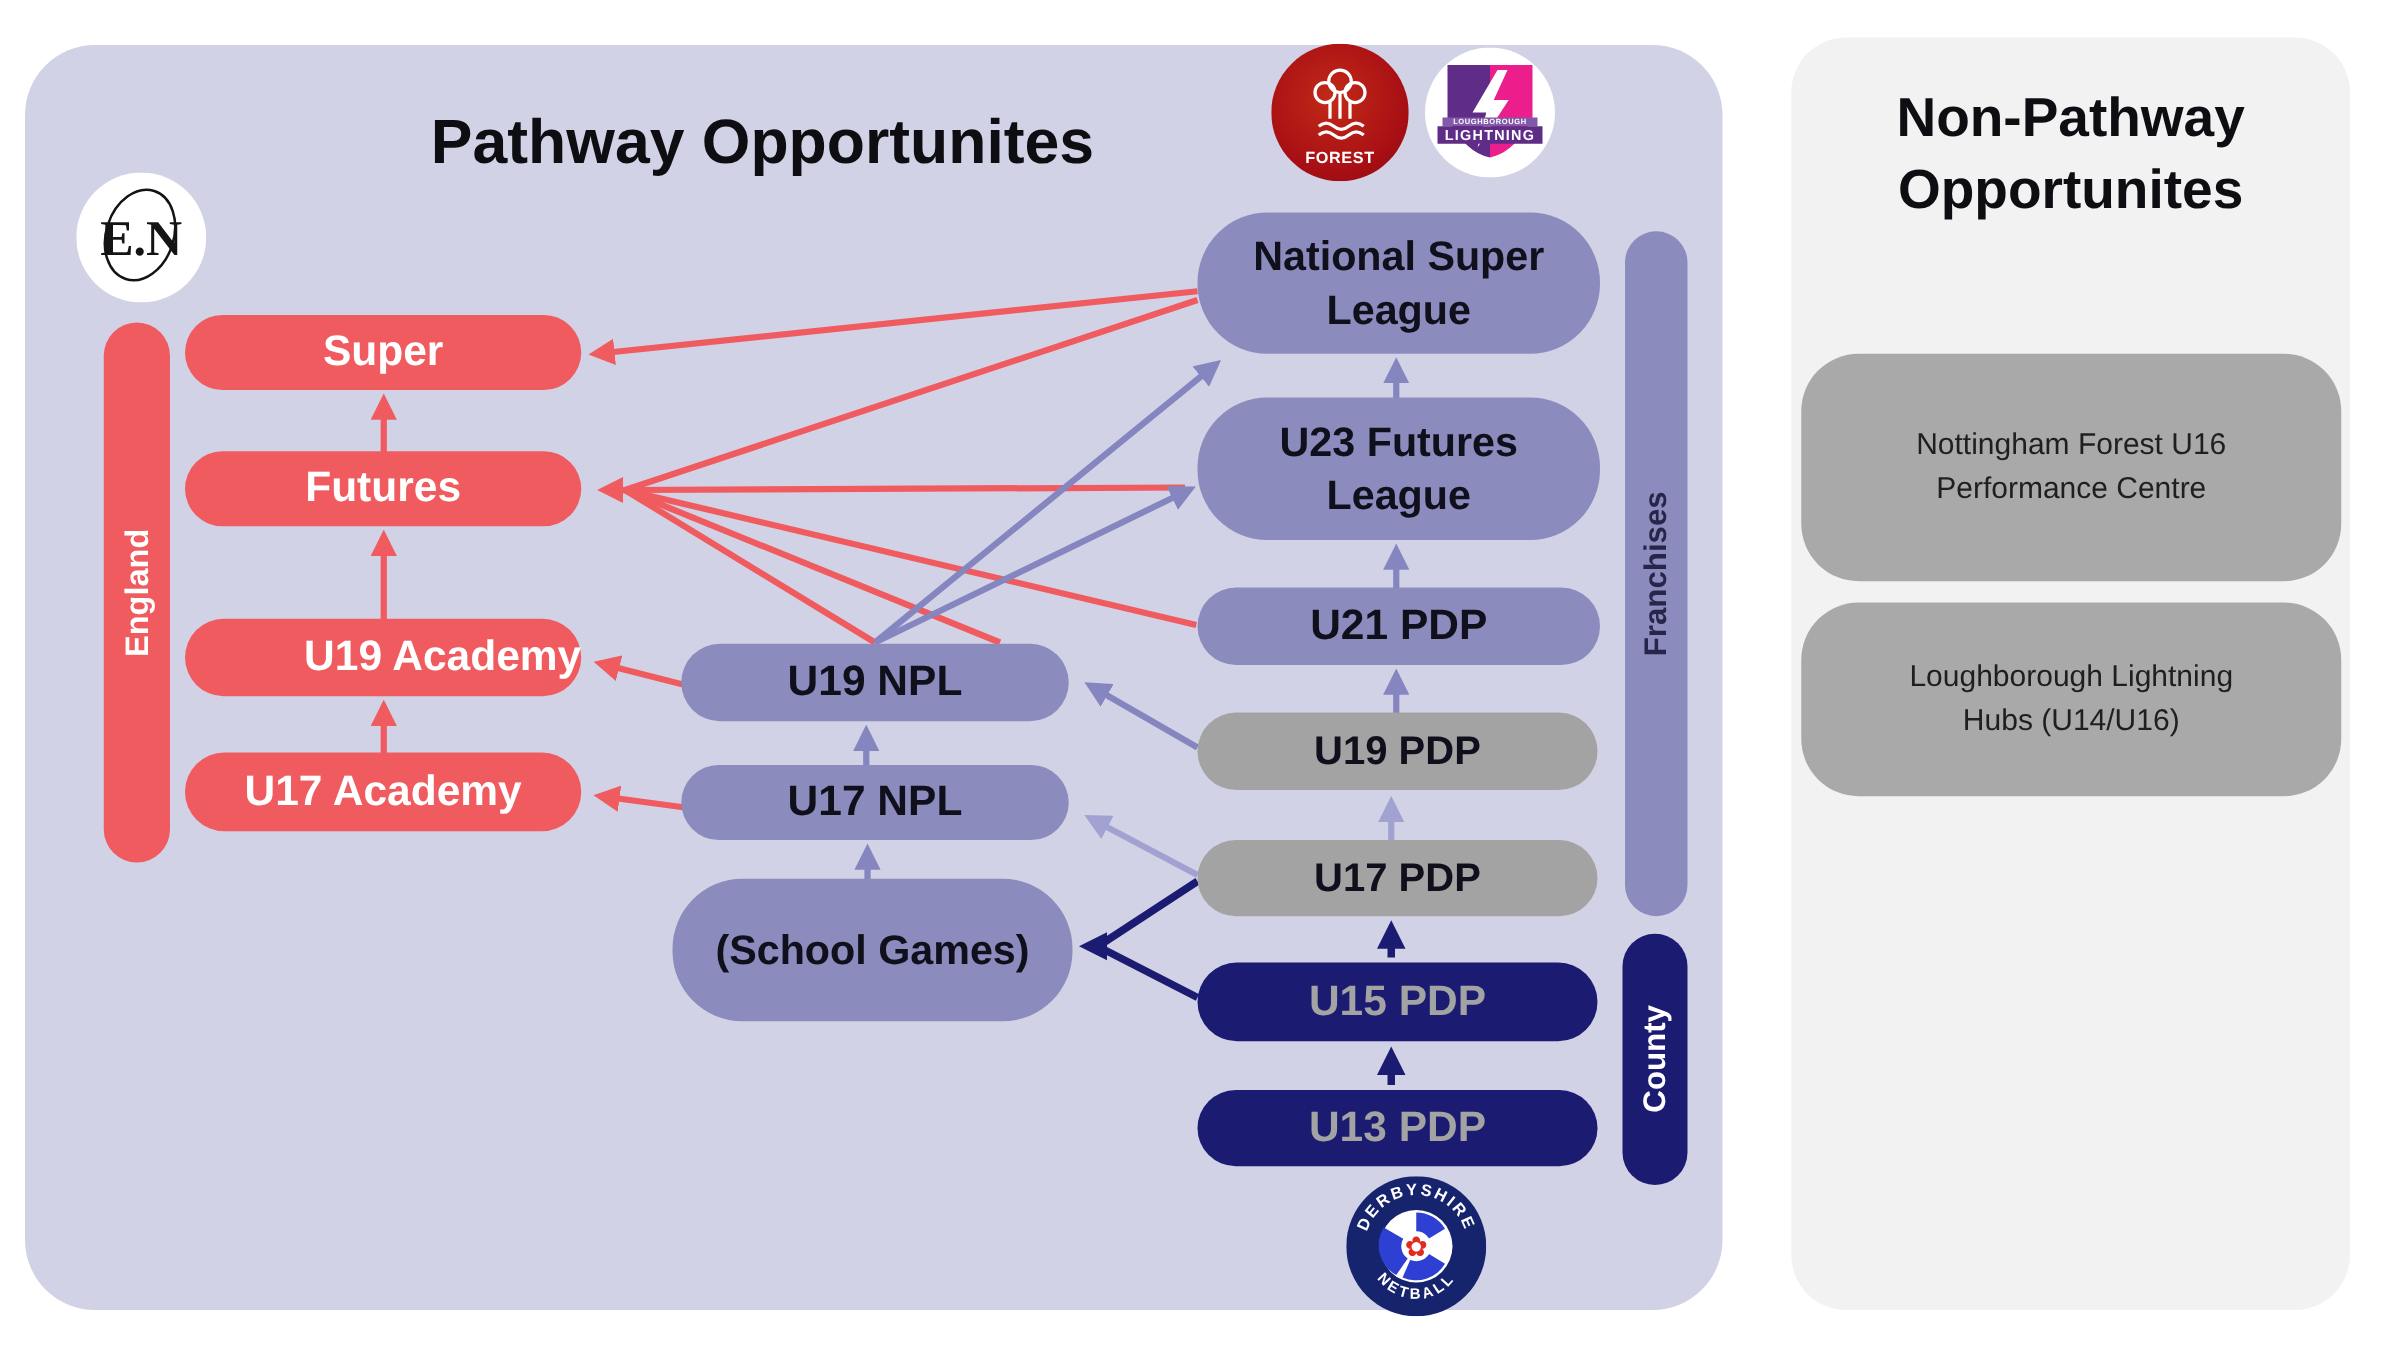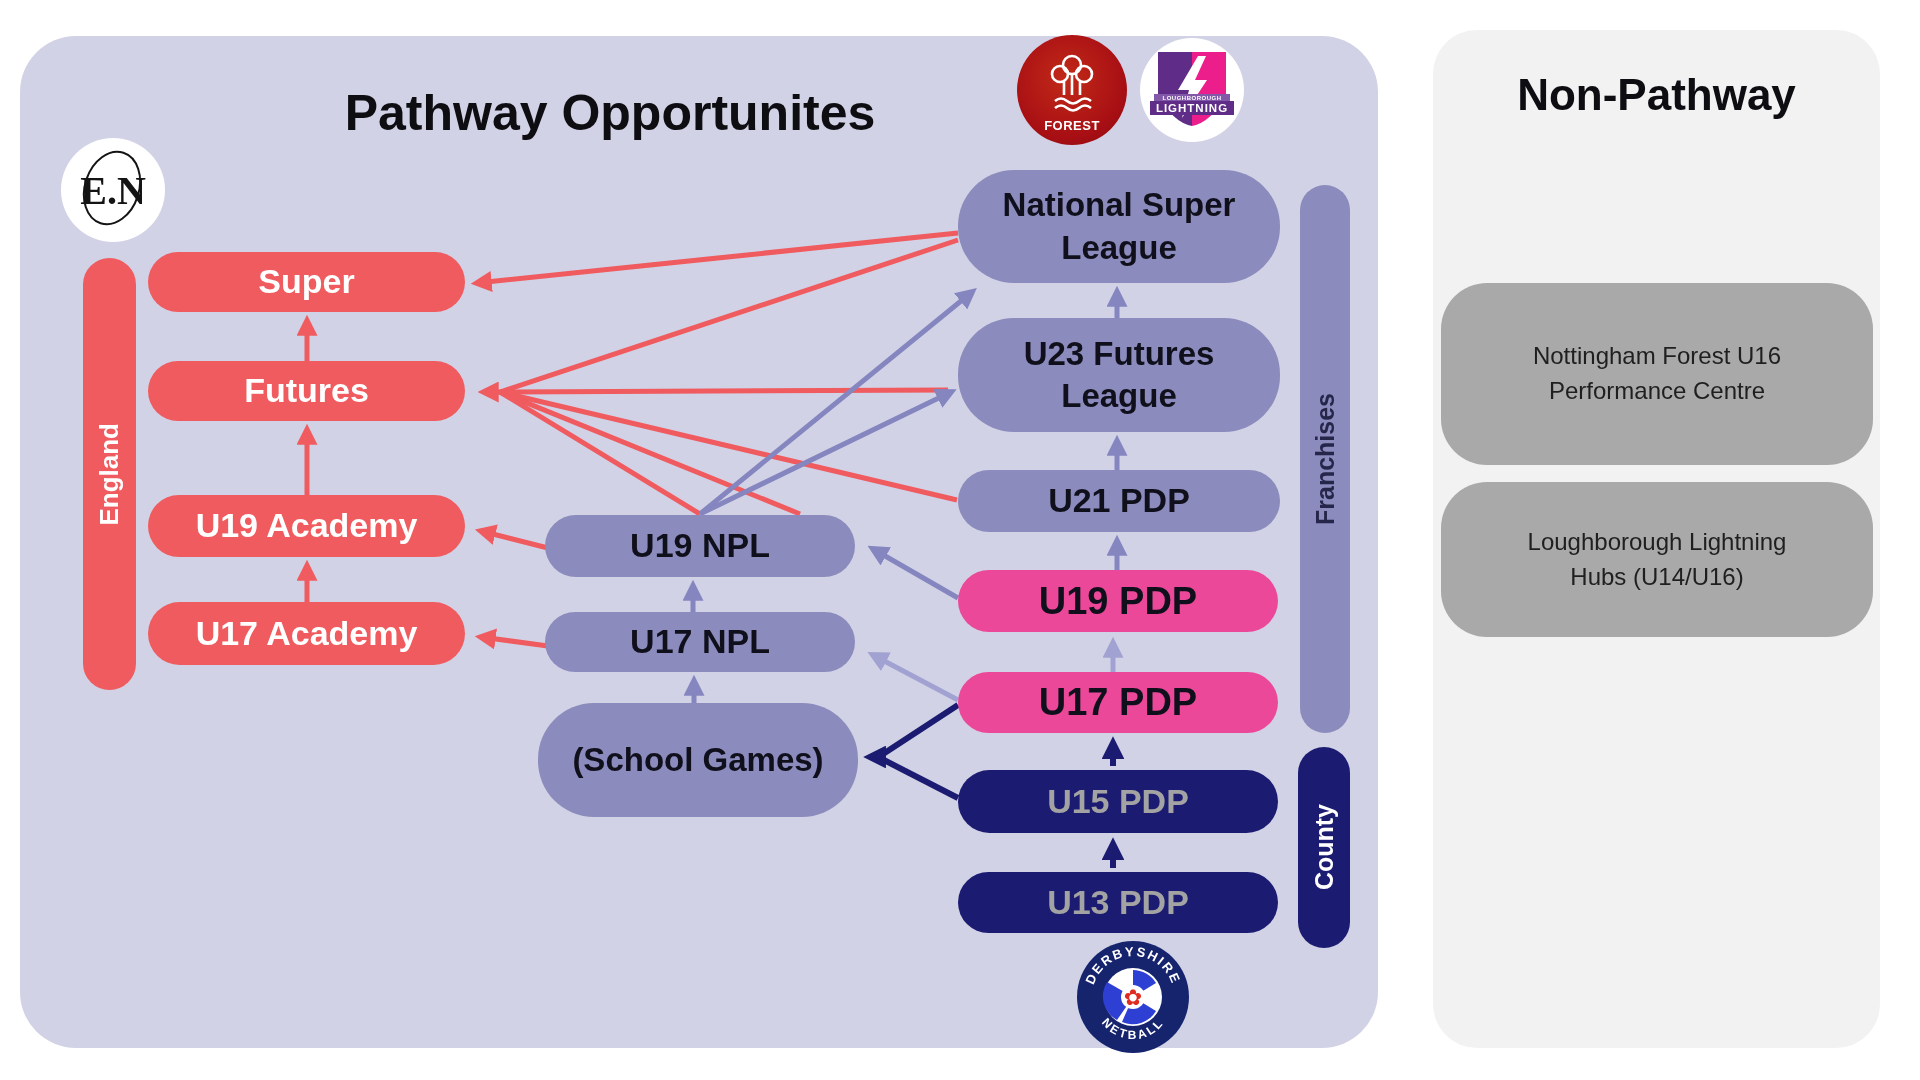--- a/index.html
+++ b/index.html
@@ -12,21 +12,21 @@
   #edges{position:absolute;left:0;top:0;z-index:1;pointer-events:none;}
   .edge{fill:none;}
   .edge-red{stroke:#ef5b5e;stroke-width:5px;}
   .edge-purple{stroke:#8585c0;stroke-width:5px;}
   .edge-lilac{stroke:#a2a2d2;stroke-width:5px;}
   .edge-navy{stroke:#1b1b72;stroke-width:6px;}
   .node{position:absolute;z-index:2;display:flex;flex-direction:column;align-items:center;
         justify-content:center;text-align:center;font-weight:700;line-height:1.22;}
   .pill-red{background:#ef5b5e;color:#ffffff;font-size:34px;}
   .pill-purple{background:#8b8bbd;color:#10101c;font-size:34px;}
-  .pill-purple-lt{background:#ec4899;color:#10101c;font-size:38px;}
+  .pill-purple-lt{background:#a3a3a3;color:#10101c;font-size:32px;}
   .pill-navy{background:#1b1b72;color:#a3a3a3;font-size:34px;}
   .pill-two{font-size:33px;line-height:1.28;}
   .vbar{position:absolute;z-index:2;display:flex;align-items:center;justify-content:center;}
   .vbar span{writing-mode:vertical-rl;transform:rotate(180deg);font-weight:700;}
   .vbar-england{background:#ef5b5e;}
   .vbar-england span{color:#ffffff;font-size:26px;}
   .vbar-franchises{background:#8b8bbd;}
   .vbar-franchises span{color:#26264a;font-size:25px;}
   .vbar-county{background:#1b1b72;}
   .vbar-county span{color:#ffffff;font-size:25px;}
@@ -41,20 +41,21 @@
 </style>
 </head>
 <body>
 
 <div class="canvas">
 
   <div class="panel-main"></div>
   <div class="panel-right">
     <div class="title-right">
       <div>Non-Pathway</div>
+      <div>Opportunites</div>
     </div>
     <div class="gray-box" style="top:253px;height:182px;">
       <div>Nottingham Forest U16</div>
       <div>Performance Centre</div>
     </div>
     <div class="gray-box" style="top:452px;height:155px;">
       <div>Loughborough Lightning</div>
       <div>Hubs (U14/U16)</div>
     </div>
   </div>
@@ -114,21 +115,21 @@
   <div class="vbar vbar-county" style="left:1298px;top:747px;width:52px;height:201px;border-radius:26px;">
     <span>County</span>
   </div>
 
   <div class="node pill-red" style="left:148px;top:252px;width:317px;height:60px;border-radius:30px;">
     <span>Super</span>
   </div>
   <div class="node pill-red" style="left:148px;top:361px;width:317px;height:60px;border-radius:30px;">
     <span>Futures</span>
   </div>
-  <div class="node pill-red" style="left:148px;top:495px;width:317px;height:62px;border-radius:31px;">
+  <div class="node pill-red" style="left:148px;top:495px;width:317px;height:62px;border-radius:31px;align-items:flex-end;">
     <span>U19 Academy</span>
   </div>
   <div class="node pill-red" style="left:148px;top:602px;width:317px;height:63px;border-radius:32px;">
     <span>U17 Academy</span>
   </div>
 
   <div class="node pill-purple pill-two" style="left:958px;top:170px;width:322px;height:113px;border-radius:56px;">
     <div>National Super</div>
     <div>League</div>
   </div>

